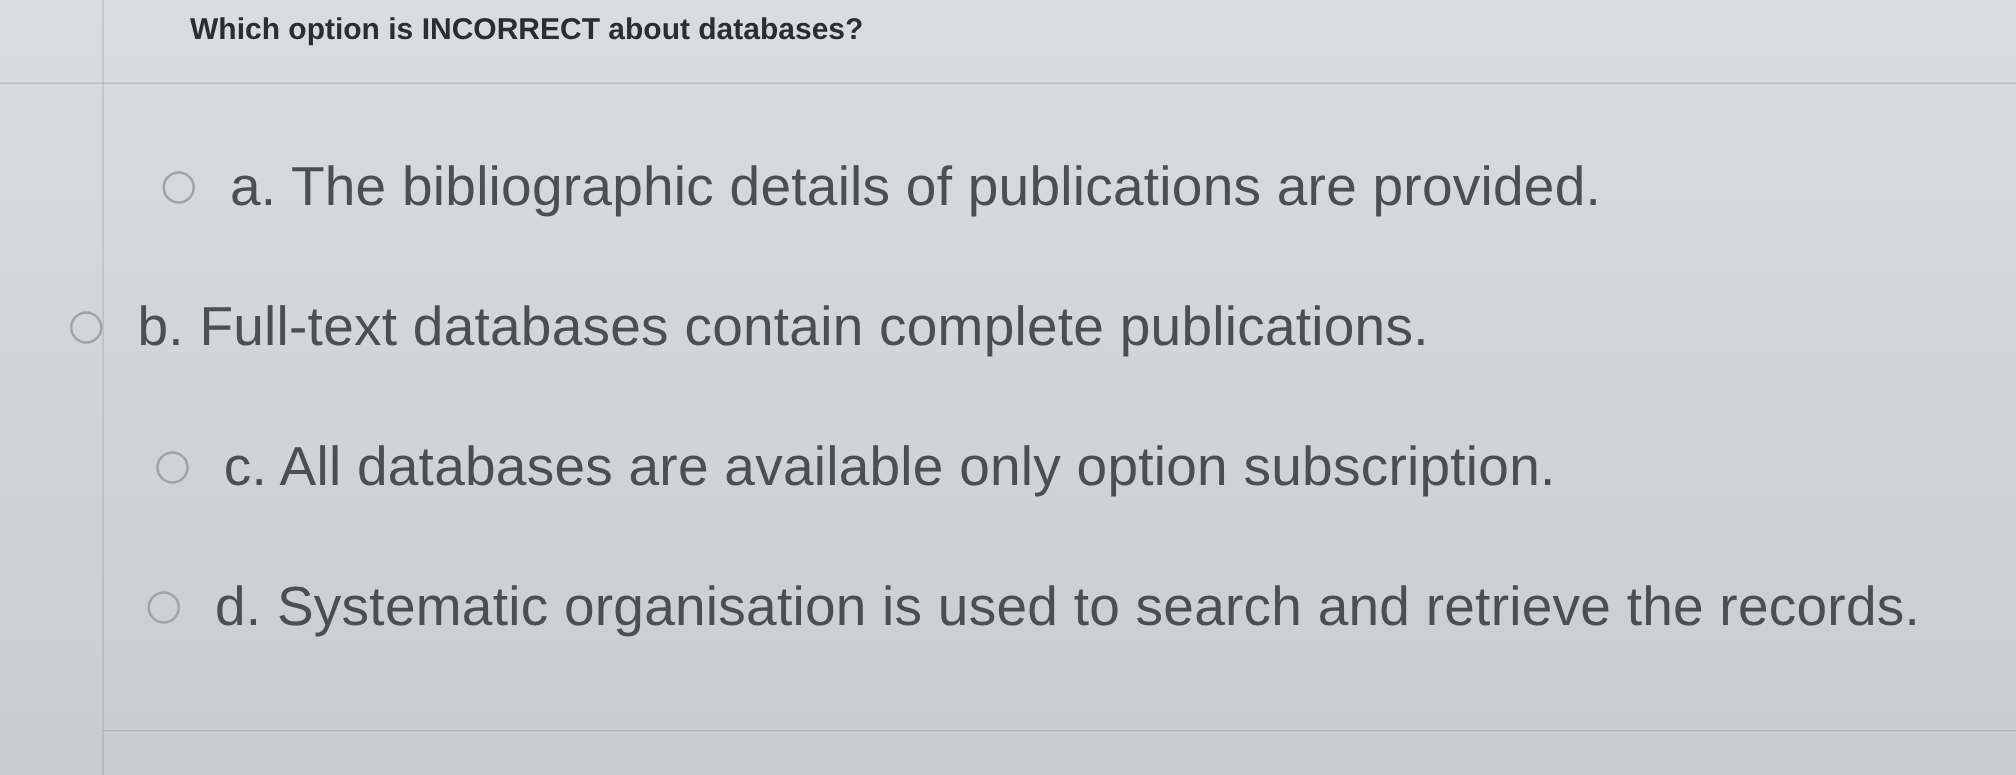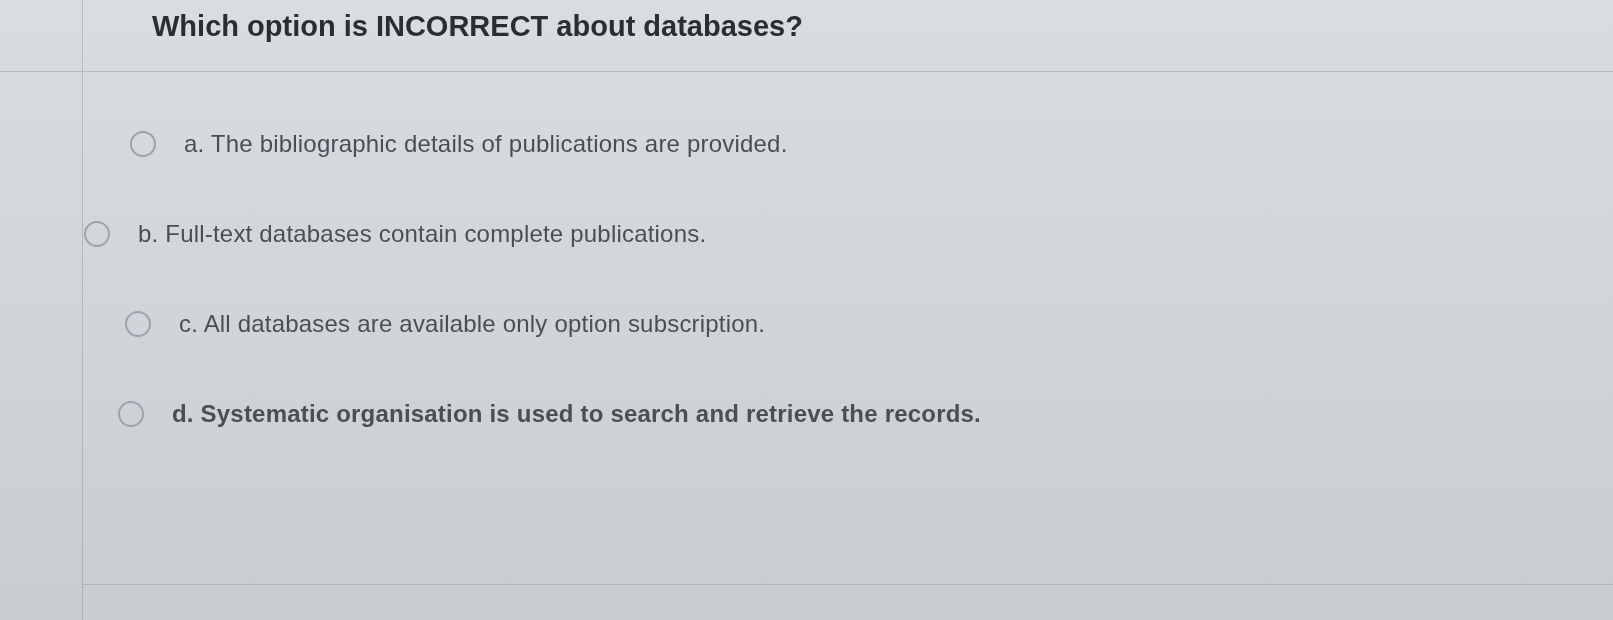--- a/index.html
+++ b/index.html
@@ -26,21 +26,21 @@
       top: 0;
       width: 1px;
       height: 100%;
       background: rgba(150, 155, 160, 0.5);
     }
     .question-header {
       padding: 10px 0 28px 152px;
       border-bottom: 1px solid rgba(150, 155, 160, 0.5);
     }
     .question-text {
-      font-size: 29px;
+      font-size: 24px;
       font-weight: 700;
       color: #2a2e33;
     }
     .options {
       padding: 58px 0 0 0;
     }
     .option-row {
       display: flex;
       align-items: center;
       margin-bottom: 62px;
@@ -50,35 +50,33 @@
       width: 26px;
       height: 26px;
       border: 2px solid #9ca4ad;
       border-radius: 50%;
       background: transparent;
       margin-right: 28px;
       flex-shrink: 0;
       cursor: pointer;
     }
     .option-label {
-      font-size: 24px;
+      font-size: 44px;
       color: #4a4f56;
       letter-spacing: 0.2px;
-      text-align: right;
     }
     .option-row:nth-child(2) {
-      padding-left: 84px;
+      padding-left: 56px;
     }
     .option-row:nth-child(3) {
       padding-left: 125px;
     }
     .option-row:nth-child(4) {
       padding-left: 118px;
       margin-bottom: 0;
-      font-weight: bold;
     }
     .bottom-border {
       position: absolute;
       left: 82px;
       right: 0;
       top: 584px;
       height: 1px;
       background: rgba(150, 155, 160, 0.5);
     }
   </style>

